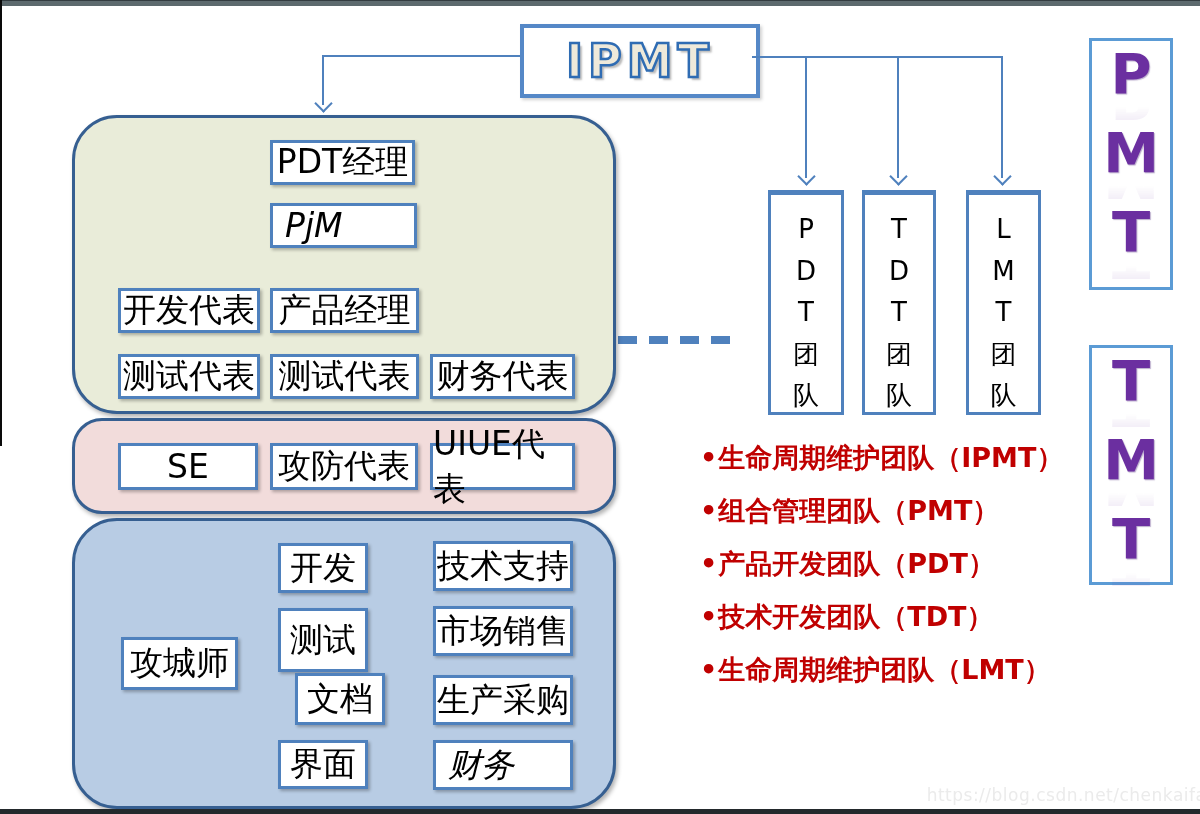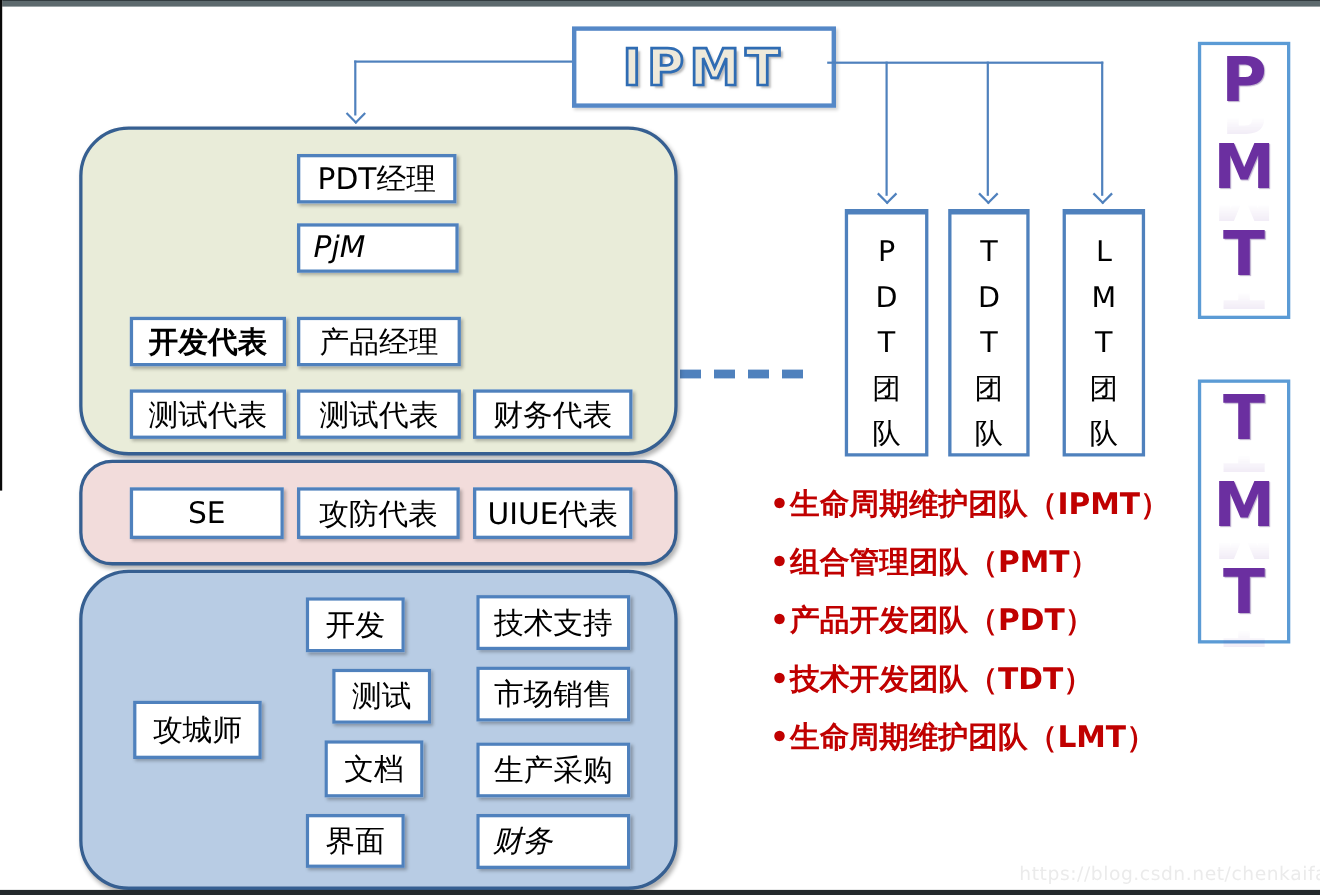--- a/index.html
+++ b/index.html
@@ -30,21 +30,21 @@
 
   
   .container{position:absolute;border:3px solid #365f91;box-shadow:2px 3px 4px rgba(0,0,0,.3);}
   .green-container{left:72px;top:115px;width:538px;height:293px;background:#e9ecd9;border-radius:45px;}
   .pink-container{left:72px;top:418px;width:538px;height:90px;background:#f2dcdb;border-radius:30px;}
   .blue-container{left:72px;top:518px;width:538px;height:285px;background:#b8cce4;border-radius:45px;}
 
   
   .sbox{position:absolute;background:#fff;border:3px solid #4f81bd;
     display:flex;align-items:center;justify-content:center;
-    font-size:27px;color:#000;box-shadow:2px 2px 3px rgba(0,0,0,.28);box-sizing:border-box;}
+    font-size:33px;color:#000;box-shadow:2px 2px 3px rgba(0,0,0,.28);box-sizing:border-box;}
   .sbox.align-left{justify-content:flex-start;padding-left:12px;font-style:italic;}
 
   
   .team-box{position:absolute;top:190px;height:225px;background:#fff;box-sizing:border-box;
     border:3px solid #4f81bd;border-top-width:5px;display:flex;align-items:flex-start;justify-content:center;}
   .team-text{white-space:pre-line;text-align:center;font-size:26px;line-height:1.6;color:#000;padding-top:14px;}
 
   
   .side-box{position:absolute;left:1089px;width:84px;background:#fff;border:3px solid #5b9bd5;
     display:flex;flex-direction:column;align-items:center;justify-content:flex-start;padding-top:6px;box-sizing:border-box;}
@@ -90,21 +90,21 @@
 
   <div class="dash-line"></div>
 
   <div class="container green-container">
     <div class="sbox" style="left:195px;top:22px;width:145px;height:45px;">
       <span>PDT经理</span>
     </div>
     <div class="sbox align-left" style="left:195px;top:85px;width:147px;height:45px;">
       <span>PjM</span>
     </div>
-    <div class="sbox" style="left:43px;top:170px;width:142px;height:45px;font-weight:bold;">
+    <div class="sbox" style="left:43px;top:170px;width:142px;height:45px;">
       <span>开发代表</span>
     </div>
     <div class="sbox" style="left:195px;top:170px;width:149px;height:45px;">
       <span>产品经理</span>
     </div>
     <div class="sbox" style="left:43px;top:236px;width:142px;height:45px;">
       <span>测试代表</span>
     </div>
     <div class="sbox" style="left:195px;top:236px;width:149px;height:45px;">
       <span>测试代表</span>
@@ -126,21 +126,21 @@
     </div>
   </div>
 
   <div class="container blue-container">
     <div class="sbox" style="left:46px;top:116px;width:117px;height:53px;">
       <span>攻城师</span>
     </div>
     <div class="sbox" style="left:203px;top:22px;width:90px;height:50px;">
       <span>开发</span>
     </div>
-    <div class="sbox" style="left:203px;top:87px;width:90px;height:50px;margin-left:24px;">
+    <div class="sbox" style="left:203px;top:87px;width:90px;height:64px;">
       <span>测试</span>
     </div>
     <div class="sbox" style="left:220px;top:152px;width:90px;height:52px;">
       <span>文档</span>
     </div>
     <div class="sbox" style="left:203px;top:219px;width:90px;height:49px;">
       <span>界面</span>
     </div>
     <div class="sbox" style="left:358px;top:20px;width:140px;height:50px;">
       <span>技术支持</span>

